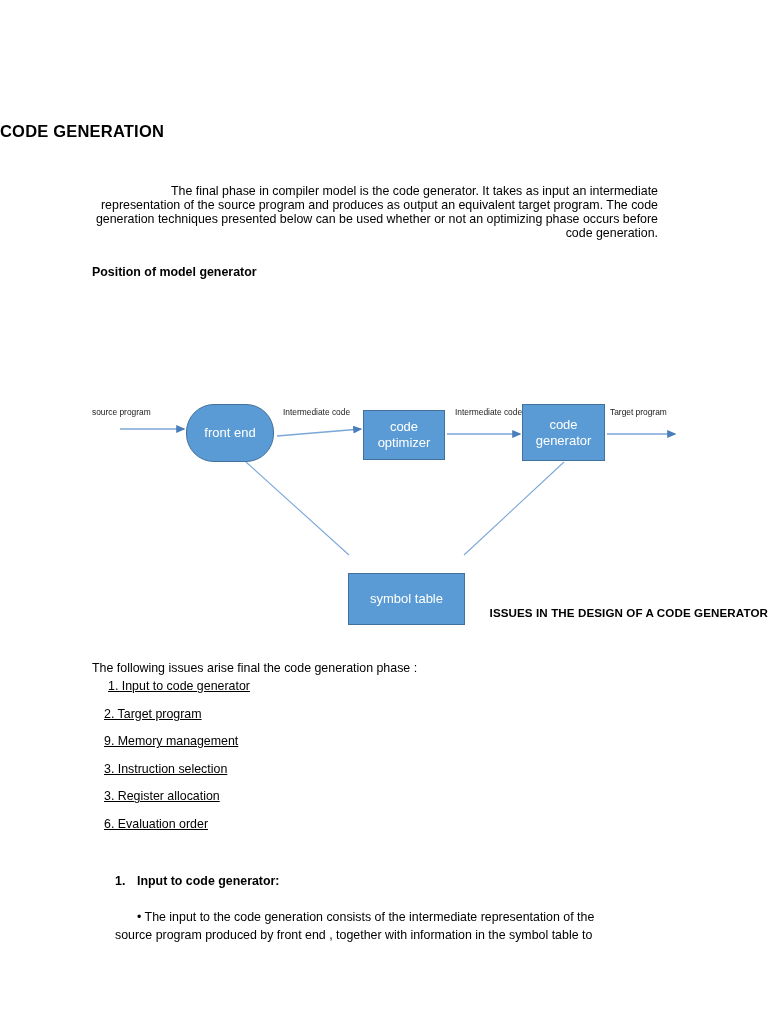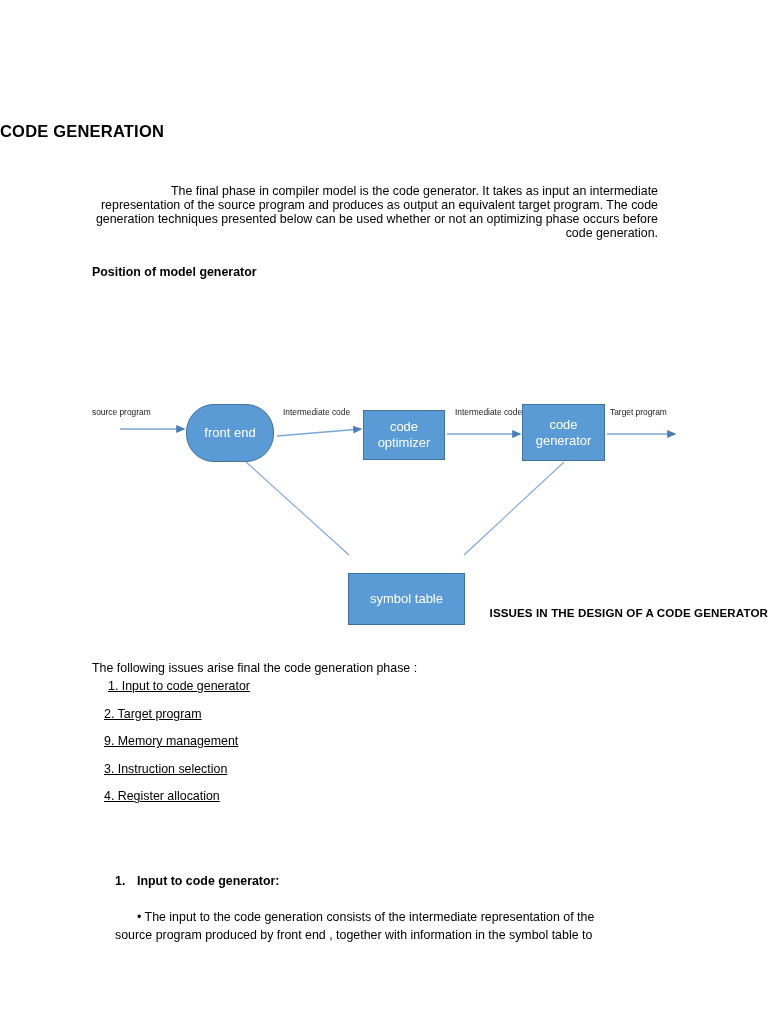--- a/index.html
+++ b/index.html
@@ -218,21 +218,22 @@
 
   <div class="section-head">ISSUES IN THE DESIGN OF A CODE GENERATOR</div>
 
   <div class="issues-lead">The following issues arise final the code generation phase :</div>
 
   <ul class="issues-list">
     <li>1. Input to code generator</li>
     <li>2. Target program</li>
     <li>9. Memory management</li>
     <li>3. Instruction selection</li>
-    <li>4. Register allocation</li>
+    <li>3. Register allocation</li>
+    <li>6. Evaluation order</li>
   </ul>
 
   <div class="detail-block">
     <div class="detail-head">
       <span class="detail-num">1.</span>
       <span>Input to code generator:</span>
     </div>
     <div class="detail-body">
       <div class="bullet-line">• The input to the code generation consists of the intermediate representation of the</div>
       <div class="cont-line">source program produced by front end , together with information in the symbol table to</div>

